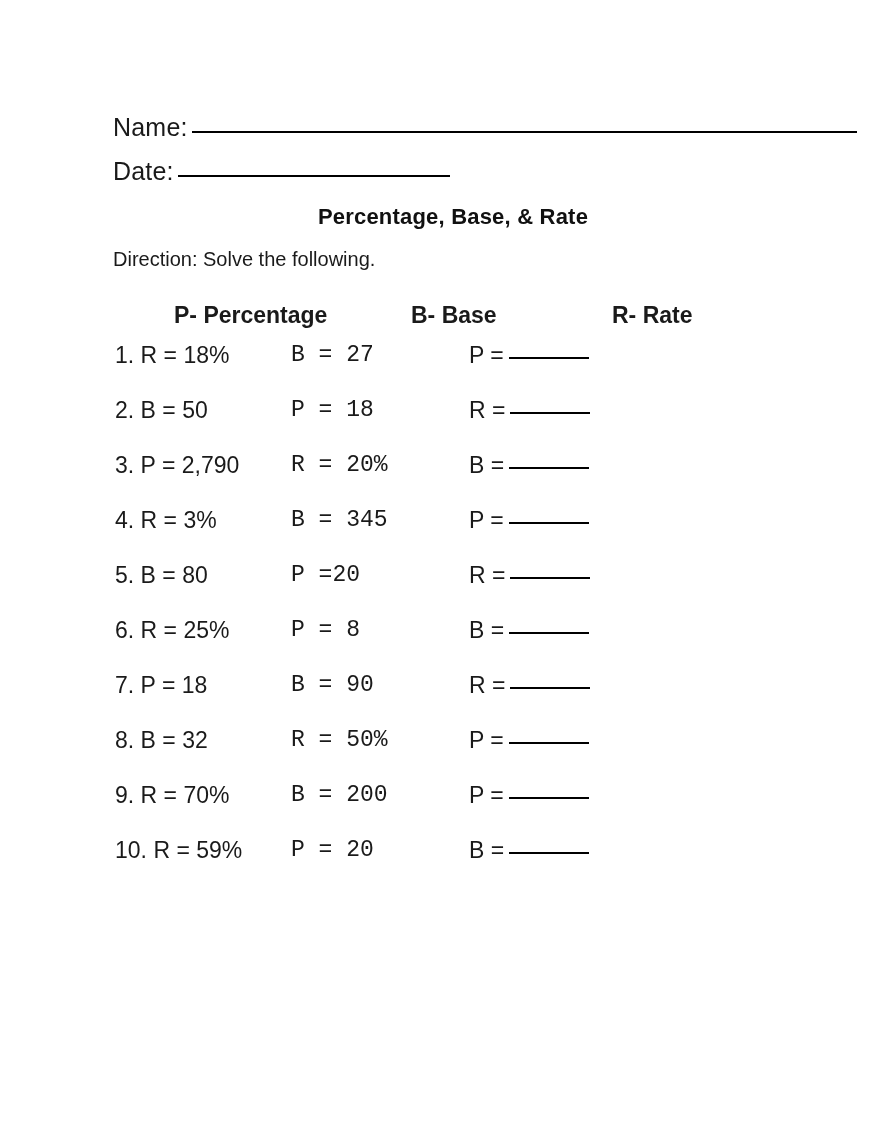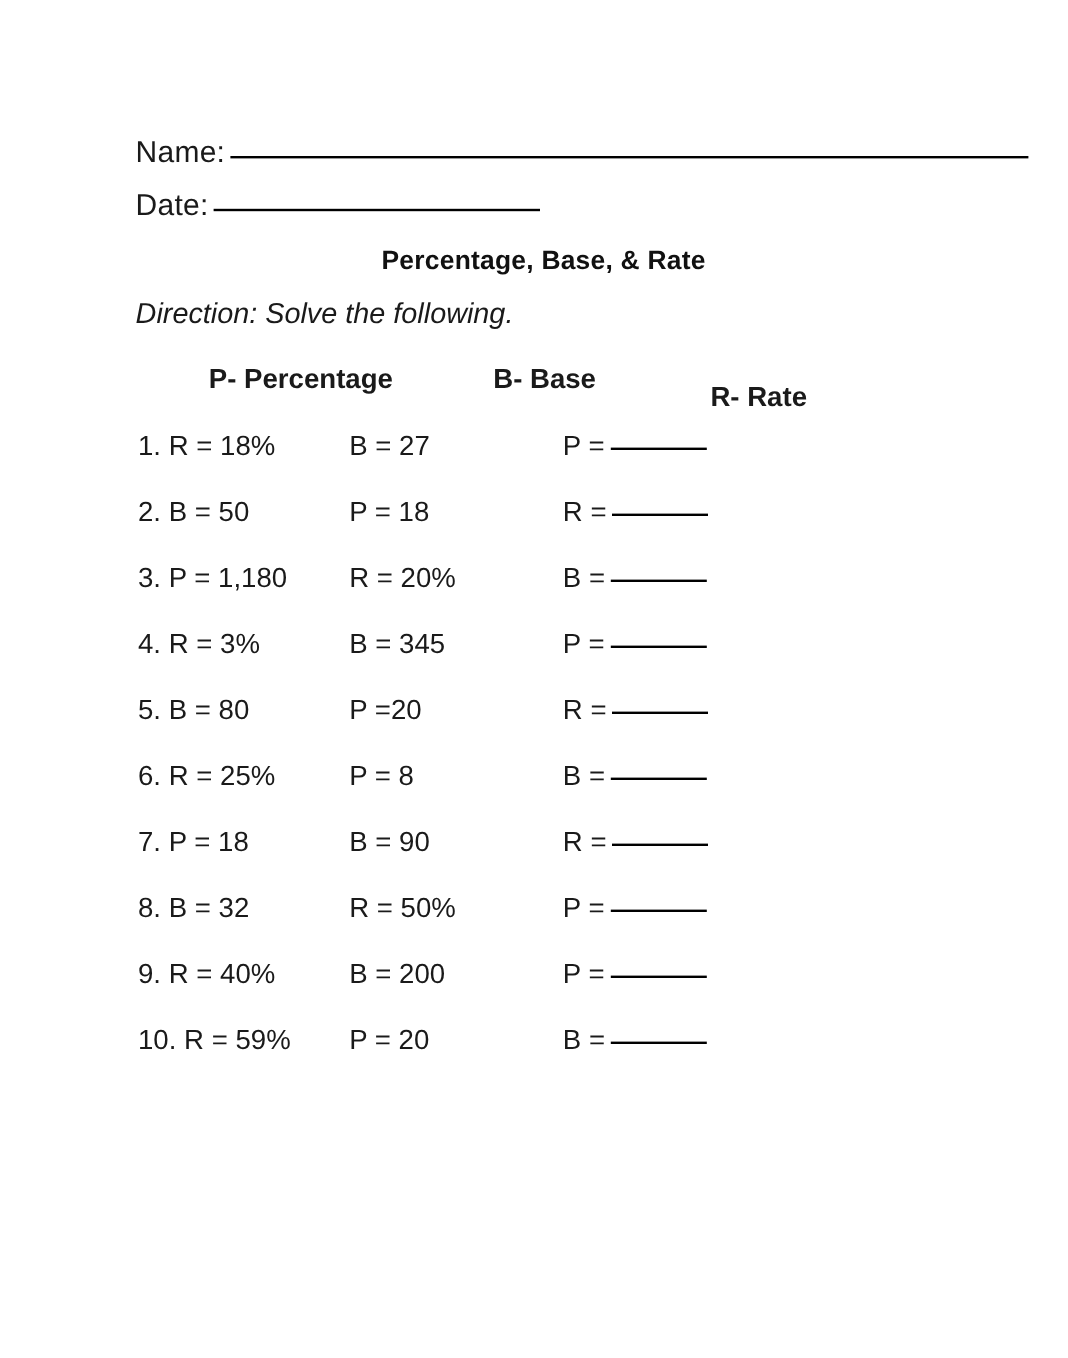--- a/index.html
+++ b/index.html
@@ -61,62 +61,61 @@
     letter-spacing: 0.2px;
     color: #111111;
     transform: translateX(8px);
   }
 
   
   .direction {
     position: absolute;
     left: 113px;
     top: 248px;
-    font-size: 24px;
-    color: #1a1a1a;
-    white-space: nowrap;
-    font-style: italic;
+    font-size: 20px;
+    color: #1a1a1a;
+    white-space: nowrap;
   }
 
   
   .legend {
     position: absolute;
     top: 302px;
     left: 0;
     height: 30px;
     font-size: 23px;
     color: #1a1a1a;
     white-space: nowrap;
   }
   .legend-item { position: absolute; top: 0; font-weight: bold; }
   #legend-p { left: 174px; }
   #legend-b { left: 411px; }
-  #legend-r { left: 592px; margin-top: 15px; }
+  #legend-r { left: 612px; }
 
   
   .problems {
     position: absolute;
     left: 0;
-    top: 358px;
+    top: 342px;
     width: 860px;
   }
   .problem-row {
     position: relative;
     height: 55px;
     font-size: 23px;
     color: #1a1a1a;
     white-space: nowrap;
   }
   .col {
     position: absolute;
     top: 0;
     line-height: 26px;
   }
   .col-1 { left: 115px; }
-  .col-2 { left: 291px; }
+  .col-2 { left: 291px; font-family: Liberation Mono, monospace; }
   .col-3 {
     left: 469px;
     display: flex;
     align-items: baseline;
   }
   .answer-blank {
     display: inline-block;
     width: 80px;
     height: 0;
     border-bottom: 2px solid #000000;
@@ -161,21 +160,21 @@
       </div>
       <div class="problem-row">
         <div class="col col-1"><span>2.</span> <span>B = 50</span></div>
         <div class="col col-2">P = 18</div>
         <div class="col col-3">
           <span>R =</span>
           <span class="answer-blank"></span>
         </div>
       </div>
       <div class="problem-row">
-        <div class="col col-1"><span>3.</span> <span>P = 1,180</span></div>
+        <div class="col col-1"><span>3.</span> <span>P = 2,790</span></div>
         <div class="col col-2">R = 20%</div>
         <div class="col col-3">
           <span>B =</span>
           <span class="answer-blank"></span>
         </div>
       </div>
       <div class="problem-row">
         <div class="col col-1"><span>4.</span> <span>R = 3%</span></div>
         <div class="col col-2">B = 345</div>
         <div class="col col-3">
@@ -209,21 +208,21 @@
       </div>
       <div class="problem-row">
         <div class="col col-1"><span>8.</span> <span>B = 32</span></div>
         <div class="col col-2">R = 50%</div>
         <div class="col col-3">
           <span>P =</span>
           <span class="answer-blank"></span>
         </div>
       </div>
       <div class="problem-row">
-        <div class="col col-1"><span>9.</span> <span>R = 40%</span></div>
+        <div class="col col-1"><span>9.</span> <span>R = 70%</span></div>
         <div class="col col-2">B = 200</div>
         <div class="col col-3">
           <span>P =</span>
           <span class="answer-blank"></span>
         </div>
       </div>
       <div class="problem-row">
         <div class="col col-1"><span>10.</span> <span>R = 59%</span></div>
         <div class="col col-2">P = 20</div>
         <div class="col col-3">

